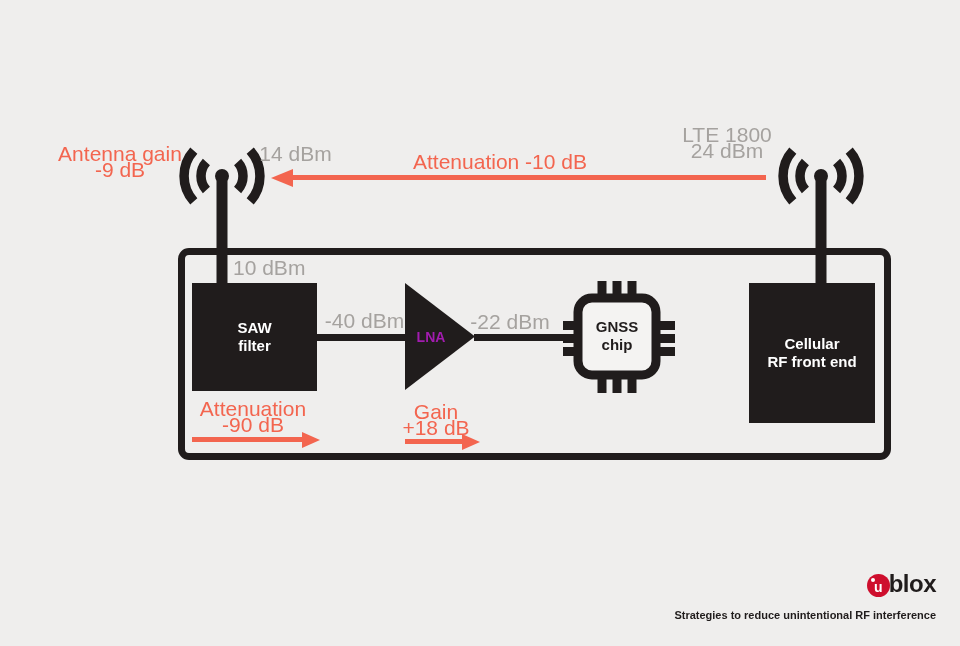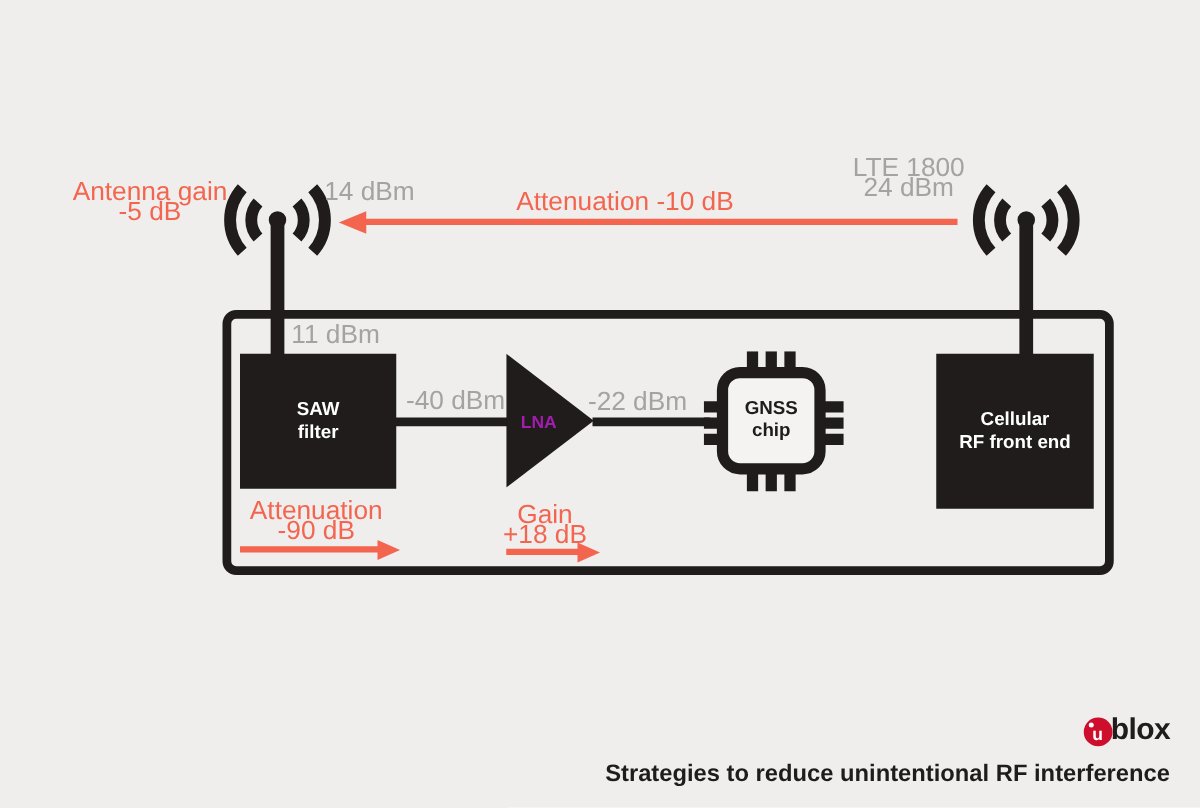--- a/index.html
+++ b/index.html
@@ -26,21 +26,21 @@
     border-radius:11px;
   }
 
   
   .block{
     background:var(--black,#201C1C);
     display:flex;flex-direction:column;justify-content:center;
     line-height:18px;font-weight:700;font-size:15px;color:#fff;text-align:center;
   }
   .saw{left:192px;top:283px;width:125px;height:108px;}
-  .cellular{left:749px;top:283px;width:126px;height:124px;}
+  .cellular{left:749px;top:283px;width:126px;height:140px;}
 
   
   .wire{height:7px;background:var(--black,#201C1C);}
 
   
   .rline{height:5px;background:var(--red,#F3654F);}
   .rhead-left{
     width:0;height:0;
     border-top:9px solid transparent;border-bottom:9px solid transparent;
     border-right:22px solid var(--red,#F3654F);
@@ -57,21 +57,21 @@
     color:#a21caf;font-weight:700;font-size:14px;
   }
   .chip-label{
     left:578px;top:297px;width:78px;height:78px;
     display:flex;flex-direction:column;align-items:center;justify-content:center;
     color:var(--black,#201C1C);font-weight:700;font-size:15px;line-height:18px;
   }
 
   
   .caption{
-    right:24px;top:609px;font-weight:700;font-size:19px;color:var(--black,#201C1C);
+    right:24px;top:609px;font-weight:700;font-size:11px;color:var(--black,#201C1C);
     white-space:nowrap;
   }
   .logo{right:24px;top:571px;height:28px;display:flex;align-items:flex-start;}
   .logo-circle{
     position:relative;width:23px;height:23px;margin-top:3px;border-radius:50%;
     background:var(--logo_red,#CE0E2D);
   }
   .logo-u{
     position:absolute;left:0;top:1px;width:23px;height:23px;
     display:flex;align-items:center;justify-content:center;
@@ -105,35 +105,35 @@
     <circle cx="48" cy="30" r="7" fill="#201C1C"></circle>
     <rect x="42.5" y="30" width="11" height="110" fill="#201C1C"></rect>
     <path d="M 32.4 15.95 A 21 21 0 0 0 32.4 44.05" stroke="#201C1C" stroke-width="9.5" fill="none"></path>
     <path d="M 19.8 4.6  A 38 38 0 0 0 19.8 55.4" stroke="#201C1C" stroke-width="9.5" fill="none"></path>
     <path d="M 63.6 15.95 A 21 21 0 0 1 63.6 44.05" stroke="#201C1C" stroke-width="9.5" fill="none"></path>
     <path d="M 76.2 4.6  A 38 38 0 0 1 76.2 55.4" stroke="#201C1C" stroke-width="9.5" fill="none"></path>
   </svg>
 
   <div class="abs lbl red" style="left:45px;top:146px;width:150px;">
     <div>Antenna gain</div>
-    <div>-5 dB</div>
+    <div>-9 dB</div>
   </div>
 
   <div class="abs lbl gray" style="left:258px;top:146px;width:75px;">14 dBm</div>
 
   <div class="abs lbl gray" style="left:667px;top:127px;width:120px;">
     <div>LTE 1800</div>
     <div>24 dBm</div>
   </div>
 
   <div class="abs lbl red" style="left:370px;top:154px;width:260px;">Attenuation -10 dB</div>
   <div class="abs rline" style="left:286px;top:175px;width:480px;"></div>
   <div class="abs rhead-left" style="left:271px;top:168.5px;"></div>
 
-  <div class="abs lbl gray" style="left:233px;top:260px;text-align:left;">11 dBm</div>
+  <div class="abs lbl gray" style="left:233px;top:260px;text-align:left;">10 dBm</div>
 
   <div class="abs block saw">
     <div>SAW</div>
     <div>filter</div>
   </div>
 
   <div class="abs wire" style="left:316px;top:334px;width:90px;"></div>
   <div class="abs lbl gray" style="left:322px;top:313px;width:85px;">-40 dBm</div>
 
   <svg class="abs" style="left:405px;top:283px;" width="70" height="107" viewBox="0 0 70 107">

